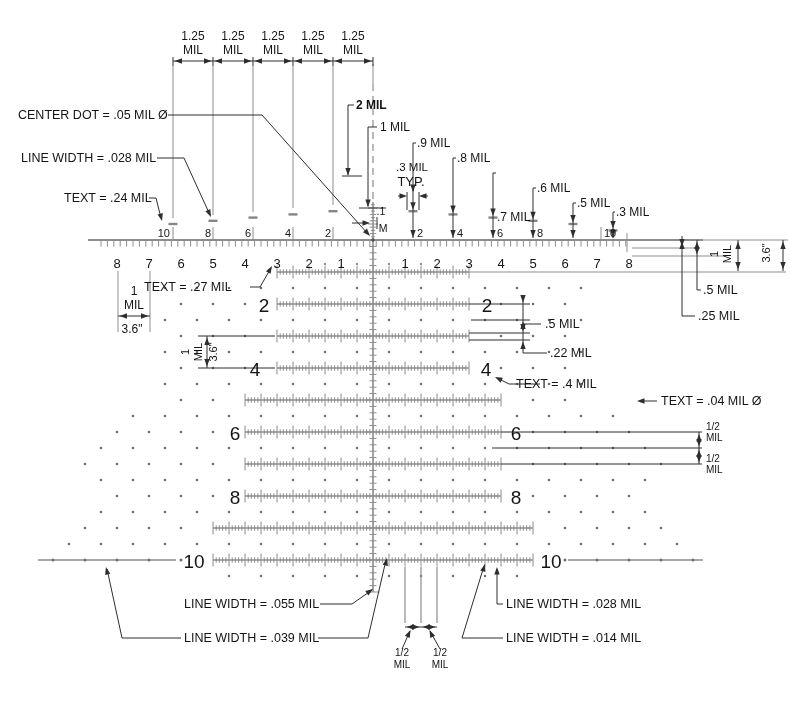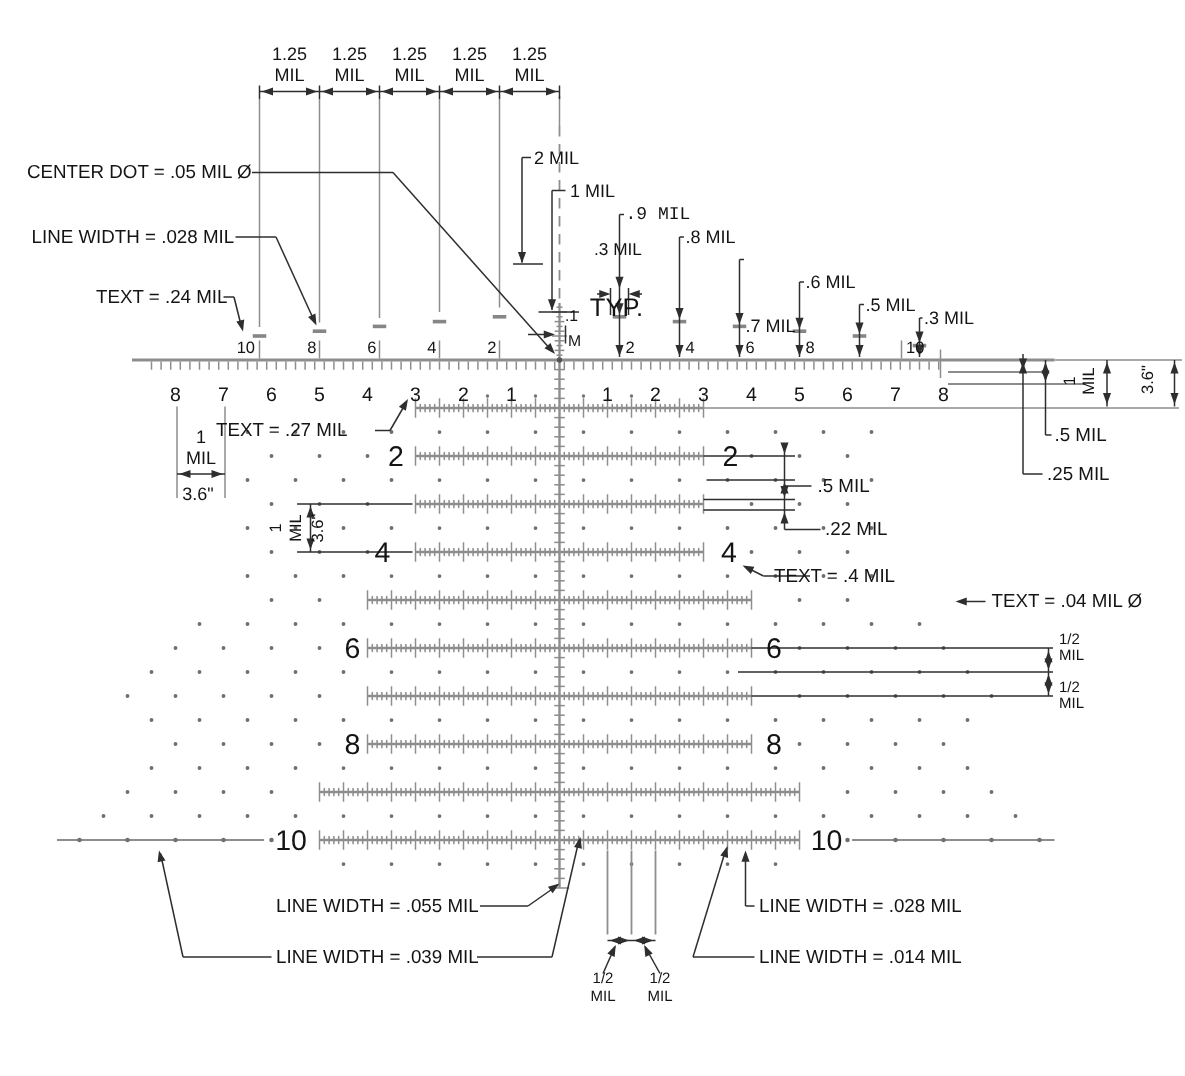--- a/index.html
+++ b/index.html
@@ -1385,30 +1385,30 @@
       <div class="lab" style="left: 264px; top: 305px; font-size: 19px; transform: translate(-50%, -50%);">2</div>
       <div class="lab" style="left: 255px; top: 369px; font-size: 19px; transform: translate(-50%, -50%);">4</div>
       <div class="lab" style="left: 235px; top: 433px; font-size: 19px; transform: translate(-50%, -50%);">6</div>
       <div class="lab" style="left: 235px; top: 497px; font-size: 19px; transform: translate(-50%, -50%);">8</div>
       <div class="lab" style="left: 194px; top: 561px; font-size: 19px; transform: translate(-50%, -50%);">10</div>
       <div class="lab" style="left: 487px; top: 305px; font-size: 19px; transform: translate(-50%, -50%);">2</div>
       <div class="lab" style="left: 486px; top: 369px; font-size: 19px; transform: translate(-50%, -50%);">4</div>
       <div class="lab" style="left: 516px; top: 433px; font-size: 19px; transform: translate(-50%, -50%);">6</div>
       <div class="lab" style="left: 516px; top: 497px; font-size: 19px; transform: translate(-50%, -50%);">8</div>
       <div class="lab" style="left: 551px; top: 561px; font-size: 19px; transform: translate(-50%, -50%);">10</div>
-      <div class="lab" style="left: 356px; top: 105px; font-size: 12px; transform: translateY(-50%);">2 MIL</div>
+      <div class="lab" style="left: 356px; top: 105px; font-size: 12px; transform: translateY(-50%); font-weight: bold;">2 MIL</div>
       <div class="lab" style="left: 380px; top: 127px; font-size: 12px; transform: translateY(-50%);">1 MIL</div>
-      <div class="lab" style="left: 417px; top: 143px; font-size: 12px; transform: translateY(-50%); font-family: Liberation Mono, monospace;">.9 MIL</div>
+      <div class="lab" style="left: 417px; top: 143px; font-size: 12px; transform: translateY(-50%);">.9 MIL</div>
       <div class="lab" style="left: 457px; top: 158px; font-size: 12px; transform: translateY(-50%);">.8 MIL</div>
       <div class="lab" style="left: 497px; top: 173px; font-size: 12px; transform: translateY(-50%); margin-top: 44px;">.7 MIL</div>
       <div class="lab" style="left: 537px; top: 188px; font-size: 12px; transform: translateY(-50%);">.6 MIL</div>
       <div class="lab" style="left: 577px; top: 203px; font-size: 12px; transform: translateY(-50%);">.5 MIL</div>
       <div class="lab" style="left: 616px; top: 212px; font-size: 12px; transform: translateY(-50%);">.3 MIL</div>
       <div class="lab" style="left: 412px; top: 168px; font-size: 11.5px; transform: translate(-50%, -50%);">.3 MIL</div>
-      <div class="lab" style="left: 411px; top: 181px; font-size: 17px; transform: translate(-50%, -50%); margin-top: 24px;">TYP.</div>
+      <div class="lab" style="left: 411px; top: 181px; font-size: 13px; transform: translate(-50%, -50%);">TYP.</div>
       <div class="lab" style="left: 381px; top: 211px; font-size: 10.5px; transform: translate(-50%, -50%);">.1</div>
       <div class="lab" style="left: 383px; top: 228px; font-size: 10.5px; transform: translate(-50%, -50%);">M</div>
       <div class="lab" style="left: 18px; top: 115px; font-size: 12.5px; transform: translateY(-50%);">CENTER DOT = .05 MIL Ø</div>
       <div class="lab" style="left: 21px; top: 158px; font-size: 12.5px; transform: translateY(-50%);">LINE WIDTH = .028 MIL</div>
       <div class="lab" style="left: 64px; top: 198px; font-size: 12.5px; transform: translateY(-50%);">TEXT = .24 MIL</div>
       <div class="lab" style="left: 144px; top: 287px; font-size: 12.5px; transform: translateY(-50%);">TEXT = .27 MIL</div>
       <div class="lab" style="left: 545px; top: 324px; font-size: 12.5px; transform: translateY(-50%);">.5 MIL</div>
       <div class="lab" style="left: 550px; top: 353px; font-size: 12.5px; transform: translateY(-50%);">.22 MIL</div>
       <div class="lab" style="left: 516px; top: 384px; font-size: 12.5px; transform: translateY(-50%);">TEXT = .4 MIL</div>
       <div class="lab" style="left: 661px; top: 401px; font-size: 12.5px; transform: translateY(-50%);">TEXT = .04 MIL Ø</div>

